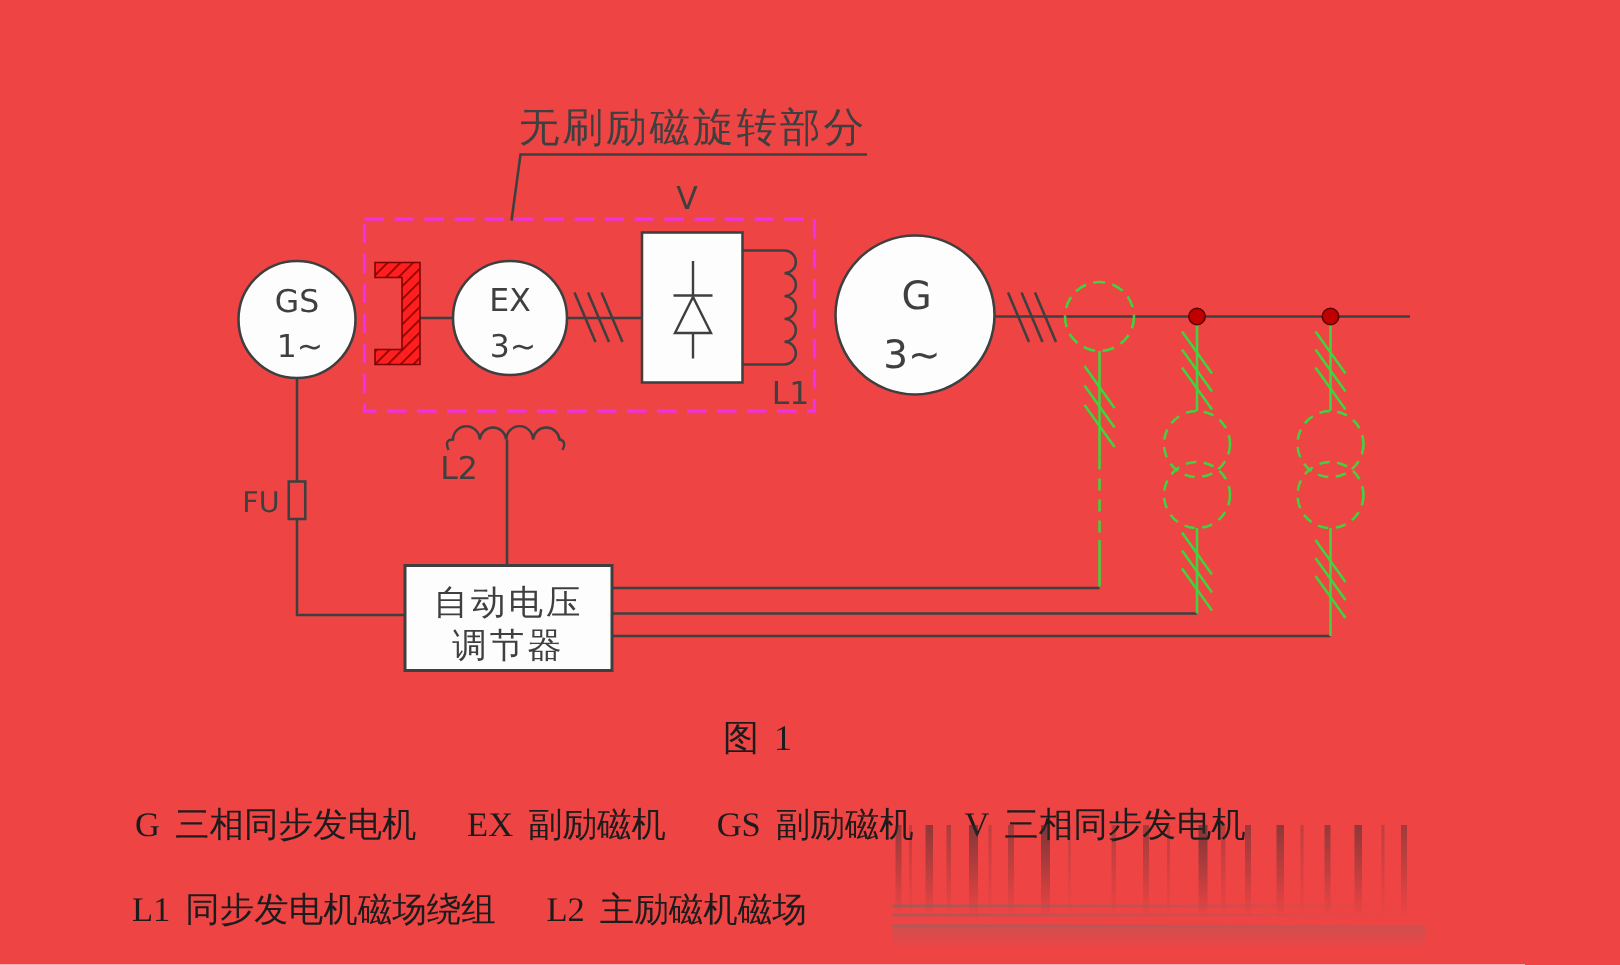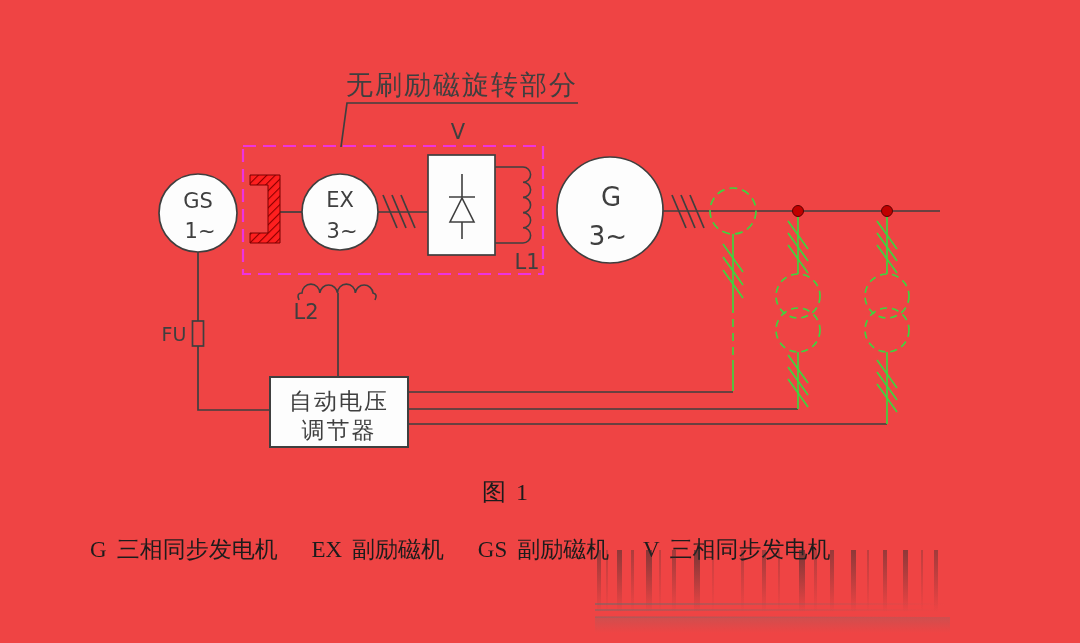--- a/index.html
+++ b/index.html
@@ -132,20 +132,24 @@
 
 <div class="overlay caption">图 1</div>
 
 <div class="overlay legend-line legend-line-1">
   <span class="legend-item"><span class="legend-symbol">G</span><span>三相同步发电机</span></span>
   <span class="legend-item"><span class="legend-symbol">EX</span><span>副励磁机</span></span>
   <span class="legend-item"><span class="legend-symbol">GS</span><span>副励磁机</span></span>
   <span class="legend-item"><span class="legend-symbol">V</span><span>三相同步发电机</span></span>
 </div>
 
+<div class="overlay legend-line legend-line-2">
+  <span class="legend-item"><span class="legend-symbol">L1</span><span>同步发电机磁场绕组</span></span>
+  <span class="legend-item"><span class="legend-symbol">L2</span><span>主励磁机磁场</span></span>
+</div>
 
 <div class="smear">
       <div class="vstreak" style="left: 597px; top: 550px; width: 4px; height: 62px; background: linear-gradient(rgba(45, 45, 45, 0.45), rgba(45, 45, 45, 0));"></div>
       <div class="vstreak" style="left: 606px; top: 550px; width: 2px; height: 62px; background: linear-gradient(rgba(45, 45, 45, 0.25), rgba(45, 45, 45, 0));"></div>
       <div class="vstreak" style="left: 617px; top: 550px; width: 5px; height: 62px; background: linear-gradient(rgba(45, 45, 45, 0.5), rgba(45, 45, 45, 0));"></div>
       <div class="vstreak" style="left: 631px; top: 550px; width: 3px; height: 62px; background: linear-gradient(rgba(45, 45, 45, 0.35), rgba(45, 45, 45, 0));"></div>
       <div class="vstreak" style="left: 646px; top: 550px; width: 6px; height: 62px; background: linear-gradient(rgba(45, 45, 45, 0.55), rgba(45, 45, 45, 0));"></div>
       <div class="vstreak" style="left: 659px; top: 550px; width: 2px; height: 62px; background: linear-gradient(rgba(45, 45, 45, 0.25), rgba(45, 45, 45, 0));"></div>
       <div class="vstreak" style="left: 672px; top: 550px; width: 4px; height: 62px; background: linear-gradient(rgba(45, 45, 45, 0.4), rgba(45, 45, 45, 0));"></div>
       <div class="vstreak" style="left: 694px; top: 550px; width: 6px; height: 62px; background: linear-gradient(rgba(45, 45, 45, 0.6), rgba(45, 45, 45, 0));"></div>

